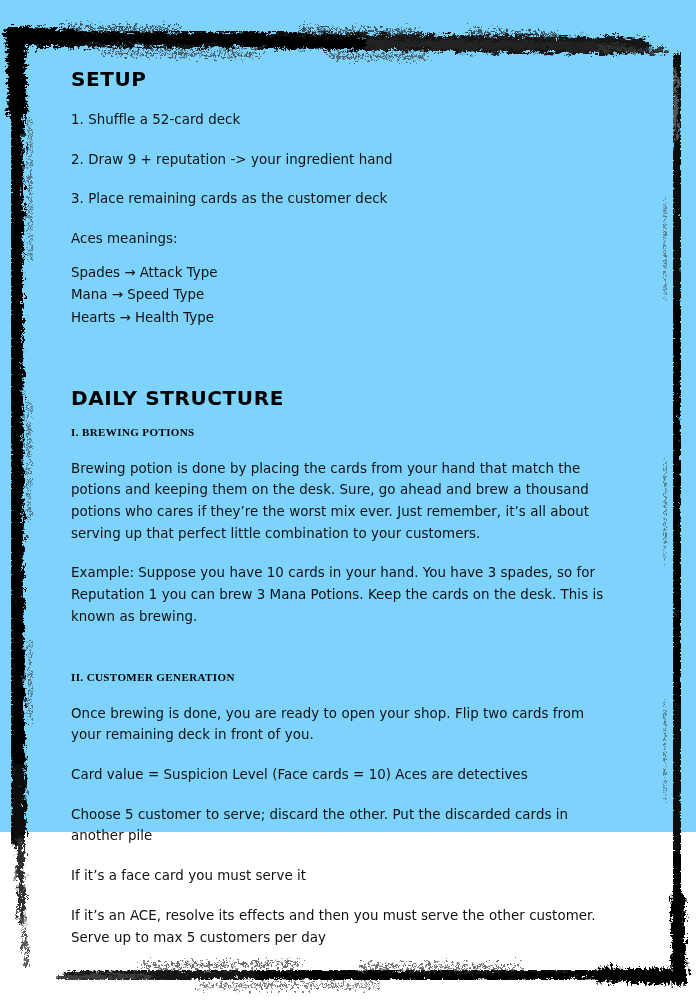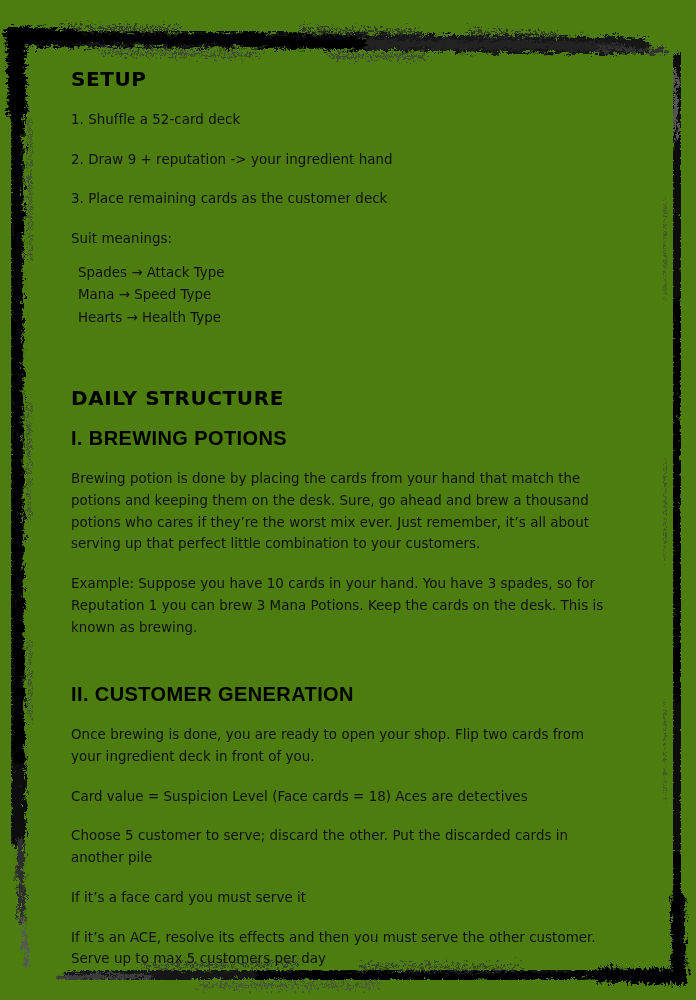--- a/index.html
+++ b/index.html
@@ -9,22 +9,22 @@
   }
   body {
     width: 696px;
     height: 1000px;
     overflow: hidden;
     font-family: "DejaVu Sans", sans-serif;
   }
   #page {
     position: relative;
     width: 696px;
-    height: 1000px;
-    background: #4d7c0f;
+    height: 832px;
+    background: #7dd3fc;
   }
   
   #border-frame {
     position: absolute;
     left: 0;
     top: 0;
     width: 696px;
     height: 1000px;
     pointer-events: none;
   }
@@ -38,22 +38,22 @@
   .h1 {
     font-family: "DejaVu Sans", sans-serif;
     font-size: 20px;
     font-weight: bold;
     letter-spacing: 0.6px;
     color: #000000;
     margin: 0 0 16px 0;
     line-height: 1.15;
   }
   .h2 {
-    font-family: Liberation Sans, sans-serif;
-    font-size: 20px;
+    font-family: Liberation Serif, serif;
+    font-size: 11px;
     font-weight: bold;
     letter-spacing: 0.4px;
     color: #000000;
     margin: 0 0 13px 0;
     line-height: 1.2;
   }
   .p {
     font-family: "DejaVu Sans", sans-serif;
     font-size: 13.4px;
     font-weight: 400;
@@ -63,21 +63,21 @@
     letter-spacing: 0.05px;
   }
   .p.tight {
     margin-bottom: 12px;
   }
   .suit-list {
     font-family: "DejaVu Sans", sans-serif;
     font-size: 13.4px;
     color: #111111;
     line-height: 1.68;
-    margin: 0 0 18px 7px;
+    margin: 0 0 18px 0;
   }
   .suit-line { white-space: nowrap; }
   .gap-lg { height: 40px; }
   .gap-md { height: 26px; }
 </style>
 </head>
 <body>
 
 <div id="page">
 
@@ -151,39 +151,39 @@
   </svg>
 
   <div id="content">
 
     <h1 class="h1">SETUP</h1>
 
     <p class="p tight">1. Shuffle a 52-card deck</p>
     <p class="p tight">2. Draw 9 + reputation -&gt; your ingredient hand</p>
     <p class="p tight">3. Place remaining cards as the customer deck</p>
 
-    <p class="p tight">Suit meanings:</p>
+    <p class="p tight">Aces meanings:</p>
 
     <div class="suit-list">
       <div class="suit-line">Spades → Attack Type</div>
       <div class="suit-line">Mana → Speed Type</div>
       <div class="suit-line">Hearts → Health Type</div>
     </div>
 
     <div class="gap-lg"></div>
 
     <h1 class="h1">DAILY STRUCTURE</h1>
 
     <h2 class="h2">I. BREWING POTIONS</h2>
     <p class="p">Brewing potion is done by placing the cards from your hand that match the potions and keeping them on the desk. Sure, go ahead and brew a thousand potions who cares if they’re the worst mix ever. Just remember, it’s all about serving up that perfect little combination to your customers.</p>
     <p class="p">Example: Suppose you have 10 cards in your hand. You have 3 spades, so for Reputation 1 you can brew 3 Mana Potions. Keep the cards on the desk. This is known as brewing.</p>
 
     <div class="gap-md"></div>
 
     <h2 class="h2">II. CUSTOMER GENERATION</h2>
-    <p class="p">Once brewing is done, you are ready to open your shop. Flip two cards from your ingredient deck in front of you.</p>
-    <p class="p">Card value = Suspicion Level (Face cards = 18) Aces are detectives</p>
+    <p class="p">Once brewing is done, you are ready to open your shop. Flip two cards from your remaining deck in front of you.</p>
+    <p class="p">Card value = Suspicion Level (Face cards = 10) Aces are detectives</p>
     <p class="p">Choose 5 customer to serve; discard the other. Put the discarded cards in another pile</p>
     <p class="p">If it’s a face card you must serve it</p>
     <p class="p">If it’s an ACE, resolve its effects and then you must serve the other customer. Serve up to max 5 customers per day</p>
 
   </div>
 </div>
 
 </body></html>

